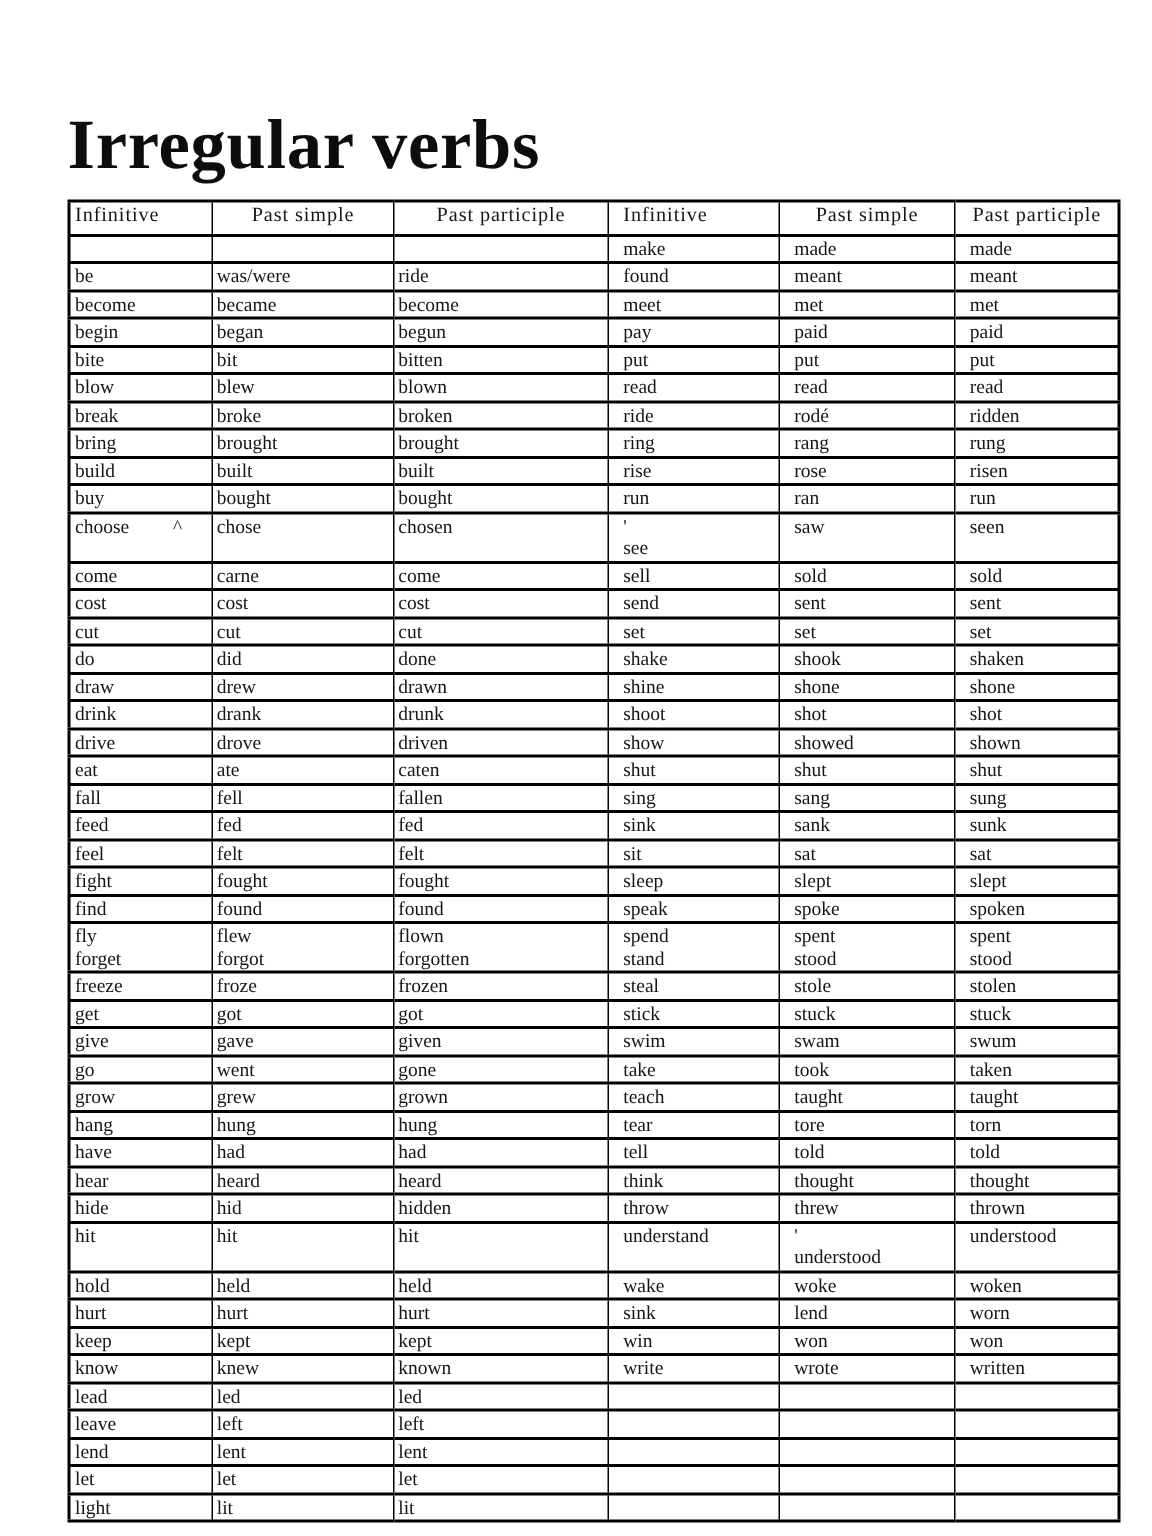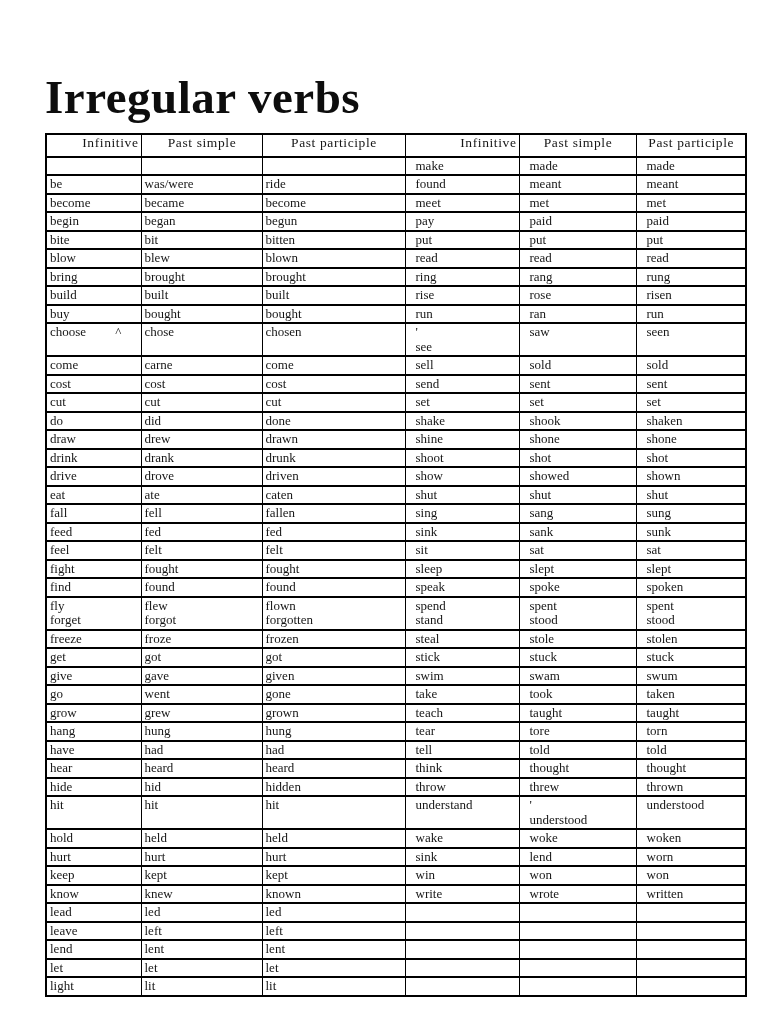--- a/index.html
+++ b/index.html
@@ -50,21 +50,21 @@
     line-height: 14.5px;
     white-space: pre-wrap;
     overflow: hidden;
   }
   table.verbs { border: 2px solid #000000; }
   table.verbs th {
     height: 19px;
     font-size: 13.5px;
     letter-spacing: 0.6px;
   }
-  table.verbs th.left { text-align: right; }
+  table.verbs th.left { text-align: left; }
   table.verbs tr { height: 17px; }
   table.verbs thead tr { height: 21px; }
   table.verbs td:nth-child(n+4), table.verbs th:nth-child(4) { padding-left: 10px; }
 </style>
 </head>
 <body>
 
 <div class="page">
   <h1 class="doc-title">Irregular verbs</h1>
 
@@ -130,20 +130,28 @@
         </tr>
         <tr>
           <td>blow</td>
           <td>blew</td>
           <td>blown</td>
           <td>read</td>
           <td>read</td>
           <td>read</td>
         </tr>
         <tr>
+          <td>break</td>
+          <td>broke</td>
+          <td>broken</td>
+          <td>ride</td>
+          <td>rodé</td>
+          <td>ridden</td>
+        </tr>
+        <tr>
           <td>bring</td>
           <td>brought</td>
           <td>brought</td>
           <td>ring</td>
           <td>rang</td>
           <td>rung</td>
         </tr>
         <tr>
           <td>build</td>
           <td>built</td>

